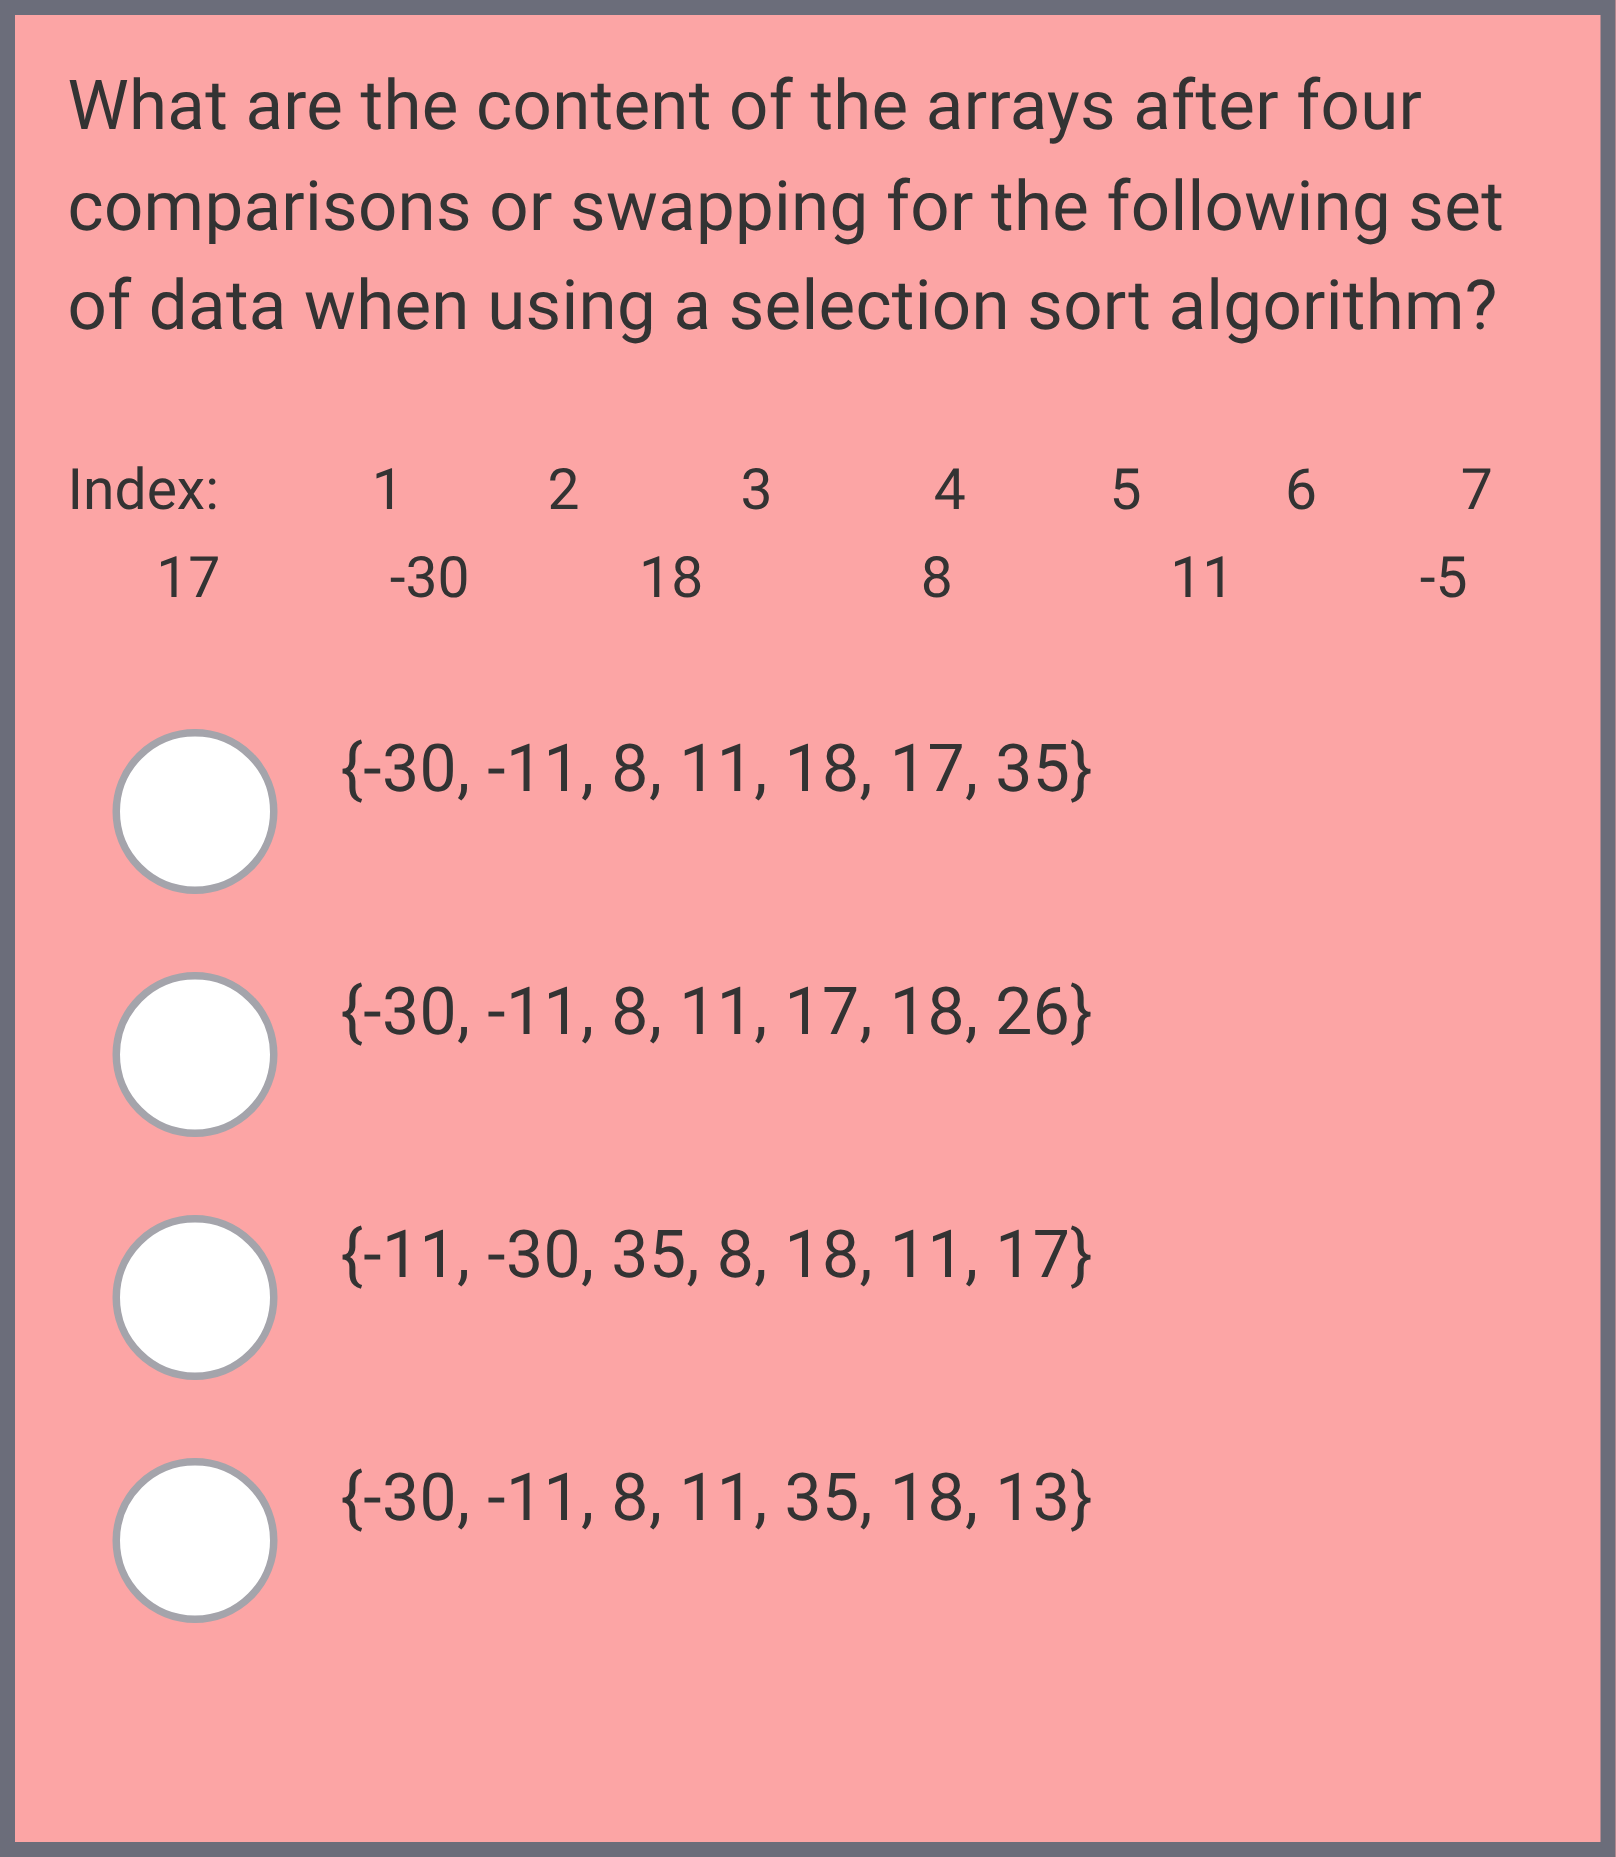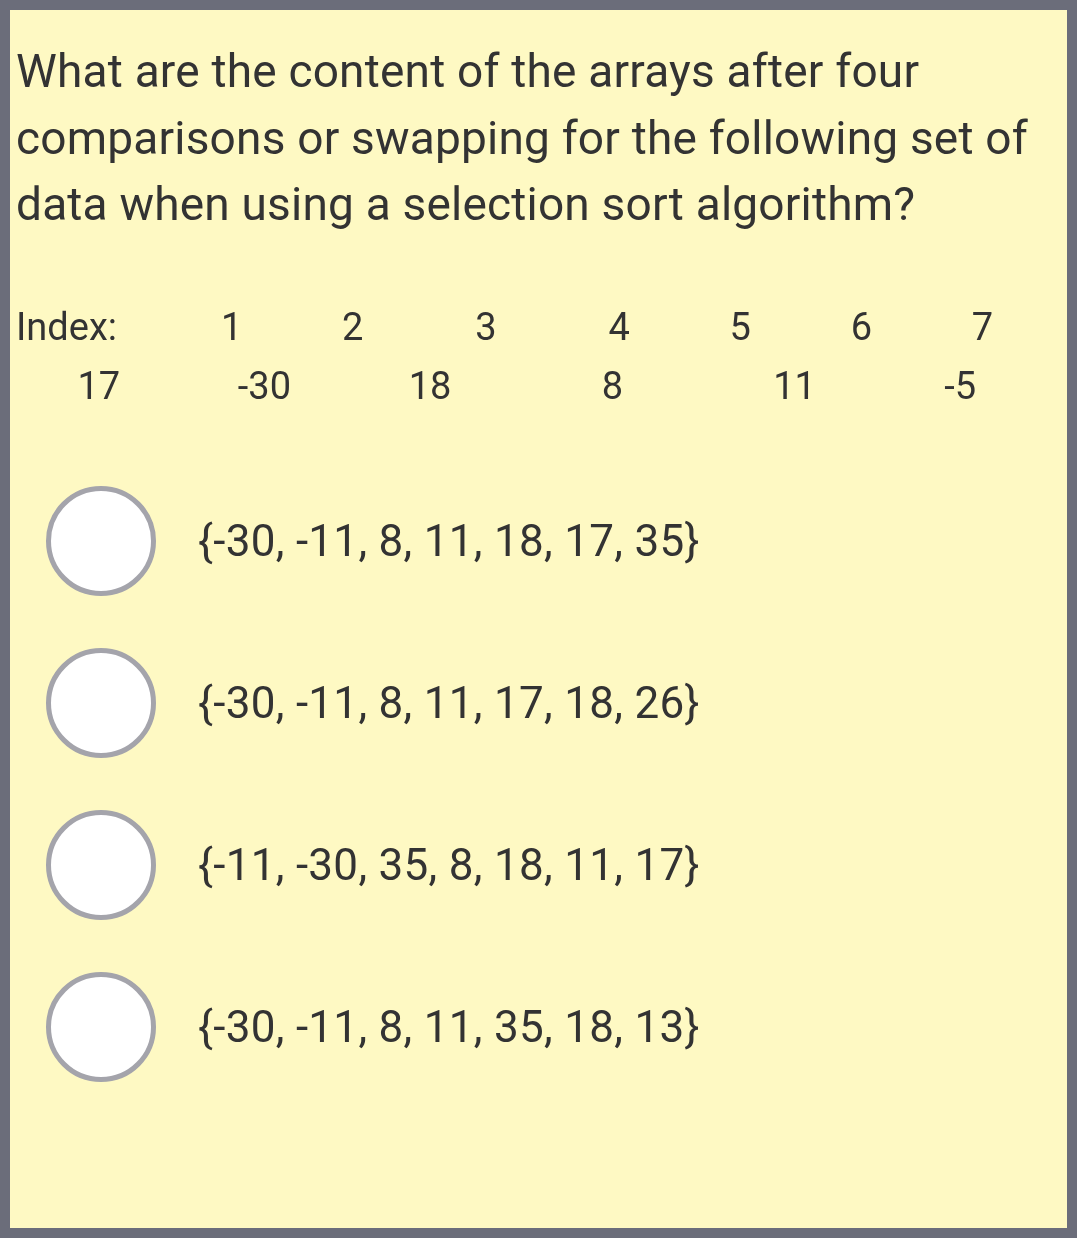--- a/index.html
+++ b/index.html
@@ -4,24 +4,24 @@
 <style>
   * { box-sizing: border-box; margin: 0; padding: 0; }
   html, body { width: 1077px; height: 1238px; }
   body {
     background: #6b6d7a;
     font-family: -apple-system, BlinkMacSystemFont, "Segoe UI", Roboto, Helvetica, Arial, sans-serif;
     color: #3a3a3a;
     padding: 10px;
   }
   .card {
-    background: #fef9c3;
+    background: #fca5a5;
     width: 100%;
     height: 100%;
-    padding: 28px 24px 0 6px;
+    padding: 28px 24px 0 35px;
   }
   .question {
     font-size: 46px;
     line-height: 1.45;
     font-weight: 400;
     color: #333;
     margin-bottom: 60px;
     letter-spacing: 0.2px;
   }
   .data-table {
@@ -30,21 +30,21 @@
     margin-bottom: 70px;
     color: #333;
   }
   .data-row { display: flex; }
   .row-label { width: 155px; flex: 0 0 155px; }
   .cell { flex: 1; text-align: center; }
   .cell:nth-child(4) { flex: 1.2; }
   .options { padding-left: 30px; }
   .option {
     display: flex;
-    align-items: center;
+    align-items: flex-start;
     margin-bottom: 52px;
   }
   .radio {
     width: 110px; height: 110px;
     border: 5px solid #a4a4ab;
     border-radius: 50%;
     background: #ffffff;
     flex: 0 0 110px;
     margin-right: 42px;
   }

